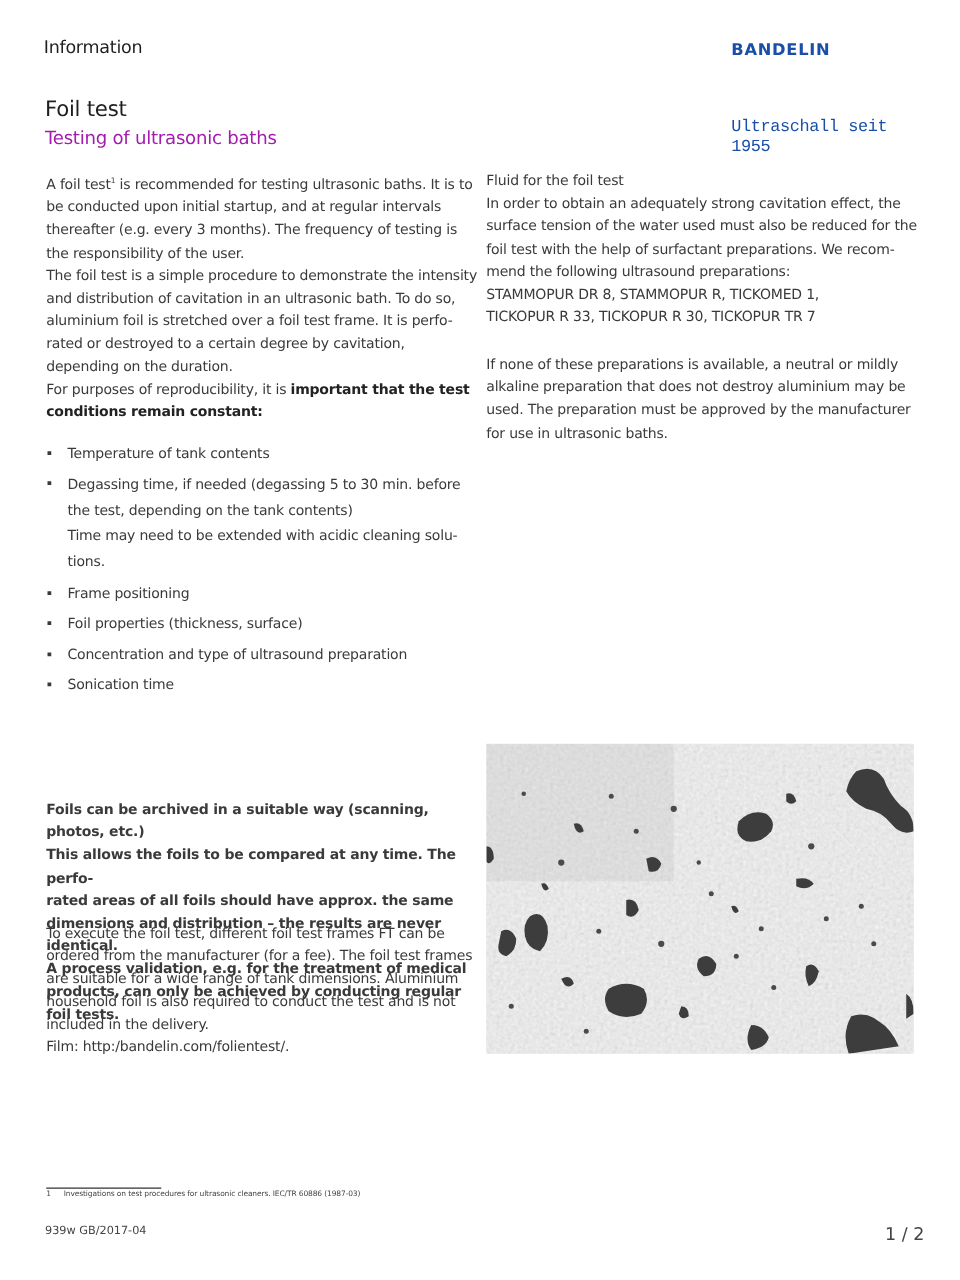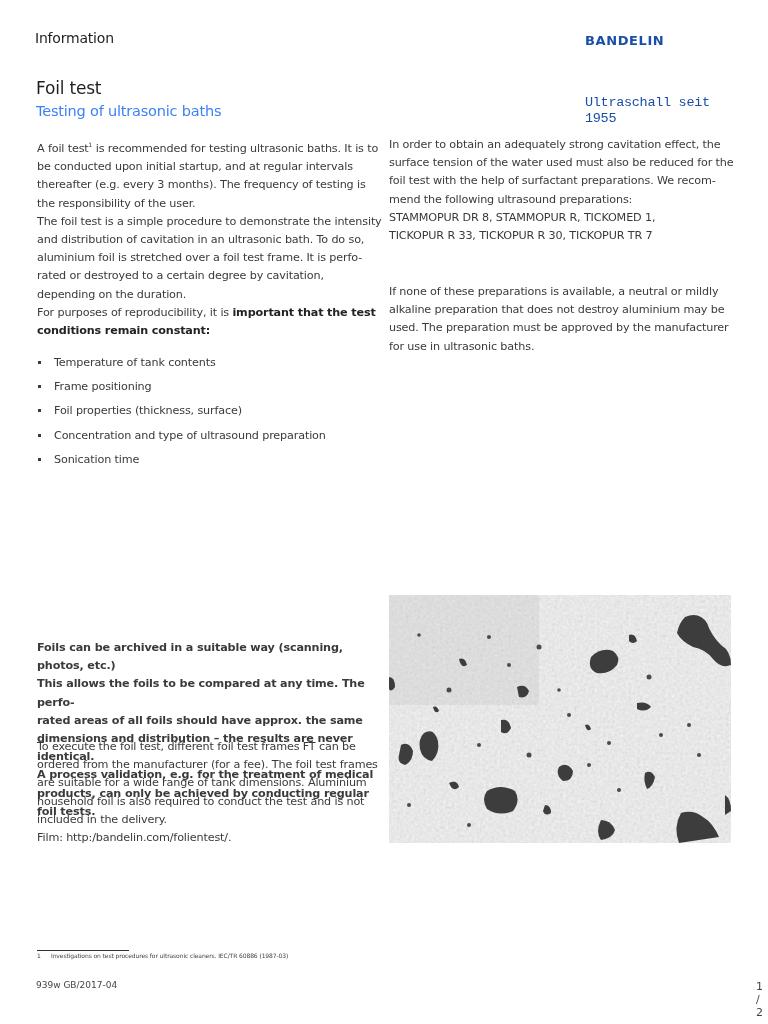--- a/index.html
+++ b/index.html
@@ -4,36 +4,36 @@
 <style>
   * { margin: 0; padding: 0; box-sizing: border-box; }
   html, body { width: 768px; height: 1024px; background: #ffffff; overflow: hidden; }
   body { position: relative; font-family: "DejaVu Sans", "Liberation Sans", sans-serif; color: #3a3a3a; }
   .abs { position: absolute; }
   .section-title { left: 35px; top: 30px; font-size: 14px; color: #1f1f1f; letter-spacing: -0.2px; }
   .logo { left: 585px; top: 31px; width: 148px; text-align: left; }
   .logo .brand { font-family: "DejaVu Sans", sans-serif; font-weight: bold; font-size: 13px; color: #1a4fa8; letter-spacing: 0.6px; line-height: 20px; display: block; }
   .logo .tag { font-family: Liberation Mono, monospace; font-size: 13.5px; color: #1a4fa8; line-height: 16px; display: block; letter-spacing: -0.3px; margin-top: 44px; }
   .title { left: 36px; top: 78px; font-size: 17px; color: #1f1f1f; letter-spacing: -0.2px; }
-  .subtitle { left: 36px; top: 103px; font-size: 14.5px; color: #3b82f6; letter-spacing: -0.2px; }
+  .subtitle { left: 36px; top: 103px; font-size: 14.5px; color: #a21caf; letter-spacing: -0.2px; }
   .body-text { font-size: 11.2px; line-height: 18.2px; color: #3a3a3a; letter-spacing: -0.15px; }
   .col-left { left: 37px; width: 345px; }
   .col-right { left: 389px; width: 345px; }
   .p { display: block; white-space: pre-line; }
   b { color: #222; }
   sup { font-size: 6px; vertical-align: 5px; }
   ul.bullets { list-style: none; }
   ul.bullets li { position: relative; padding-left: 17px; margin-bottom: 6px; white-space: pre-line; }
   ul.bullets li .dot { position: absolute; left: 1px; top: 7px; width: 3px; height: 3px; background: #3a3a3a; }
   .foil { left: 389px; top: 595px; width: 342px; height: 248px; background: #e8e8e8; overflow: hidden; }
   .foot-rule { left: 37px; top: 950px; width: 92px; height: 1px; background: #333; }
   .footnote { left: 37px; top: 952px; font-size: 6px; color: #444; letter-spacing: -0.1px; }
   .footnote .num { display: inline-block; width: 14px; }
   .doc-code { left: 36px; top: 980px; font-size: 9px; color: #444; }
-  .page-num { left: 708px; top: 980px; font-size: 11px; color: #444; margin-left: 48px; }
+  .page-num { left: 708px; top: 980px; font-size: 14px; color: #444; }
 </style>
 </head>
 <body>
 
 <div class="abs section-title">Information</div>
 
 <div class="abs logo">
   <span class="brand">BANDELIN</span>
   <span class="tag">Ultraschall seit 1955</span>
 </div>
@@ -43,40 +43,43 @@
 
 <div class="abs body-text col-left" style="top:136px;">
   <span class="p"><span>A foil test</span><sup>1</sup><span> is recommended for testing ultrasonic baths. It is to be conducted upon initial startup, and at regular intervals thereafter (e.g. every 3 months). The frequency of testing is the responsibility of the user.</span></span>
   <span class="p">The foil test is a simple procedure to demonstrate the intensity and distribution of cavitation in an ultrasonic bath. To do so, aluminium foil is stretched over a foil test frame. It is perfo-
 rated or destroyed to a certain degree by cavitation, depending on the duration.</span>
   <span class="p"><span>For purposes of reproducibility, it is </span><b>important that the test conditions remain constant:</b></span>
 </div>
 
 <ul class="abs body-text col-left bullets" style="top:354px;">
   <li><span class="dot"></span><span>Temperature of tank contents</span></li>
-  <li style="line-height:20.5px;"><span class="dot"></span></li>
+  <li style="line-height:20.5px;"><span class="dot"></span><span>Degassing time, if needed (degassing 5 to 30 min. before the test, depending on the tank contents)
+Time may need to be extended with acidic cleaning solu-
+tions.</span></li>
   <li><span class="dot"></span><span>Frame positioning</span></li>
   <li><span class="dot"></span><span>Foil properties (thickness, surface)</span></li>
   <li><span class="dot"></span><span>Concentration and type of ultrasound preparation</span></li>
   <li><span class="dot"></span><span>Sonication time</span></li>
 </ul>
 
 <div class="abs body-text col-left" style="top:639px;font-weight:bold;">
   <span class="p">Foils can be archived in a suitable way (scanning, photos, etc.)
 This allows the foils to be compared at any time. The perfo-
 rated areas of all foils should have approx. the same dimensions and distribution – the results are never identical.
 A process validation, e.g. for the treatment of medical products, can only be achieved by conducting regular foil tests.</span>
 </div>
 
 <div class="abs body-text col-left" style="top:738px;">
   <span class="p">To execute the foil test, different foil test frames FT can be ordered from the manufacturer (for a fee). The foil test frames are suitable for a wide range of tank dimensions. Aluminium household foil is also required to conduct the test and is not included in the delivery.
 Film: http:/bandelin.com/folientest/.</span>
 </div>
 
 <div class="abs body-text col-right" style="top:136px;">
+  <span class="p">Fluid for the foil test</span>
   <span class="p">In order to obtain an adequately strong cavitation effect, the surface tension of the water used must also be reduced for the foil test with the help of surfactant preparations. We recom-
 mend the following ultrasound preparations:
 STAMMOPUR DR 8, STAMMOPUR R, TICKOMED 1,
 TICKOPUR R 33, TICKOPUR R 30, TICKOPUR TR 7</span>
 </div>
 
 <div class="abs body-text col-right" style="top:283px;">
   <span class="p">If none of these preparations is available, a neutral or mildly alkaline preparation that does not destroy aluminium may be used. The preparation must be approved by the manufacturer for use in ultrasonic baths.</span>
 </div>
 

